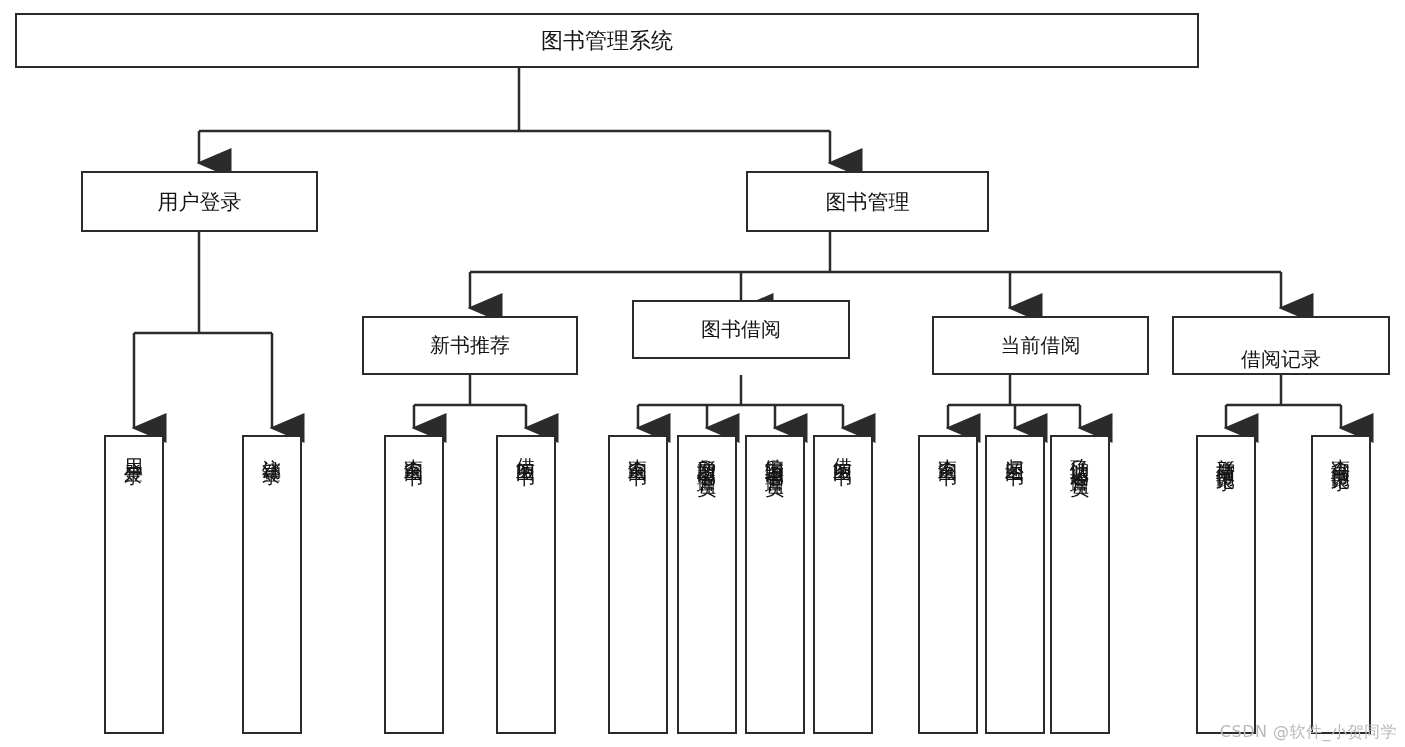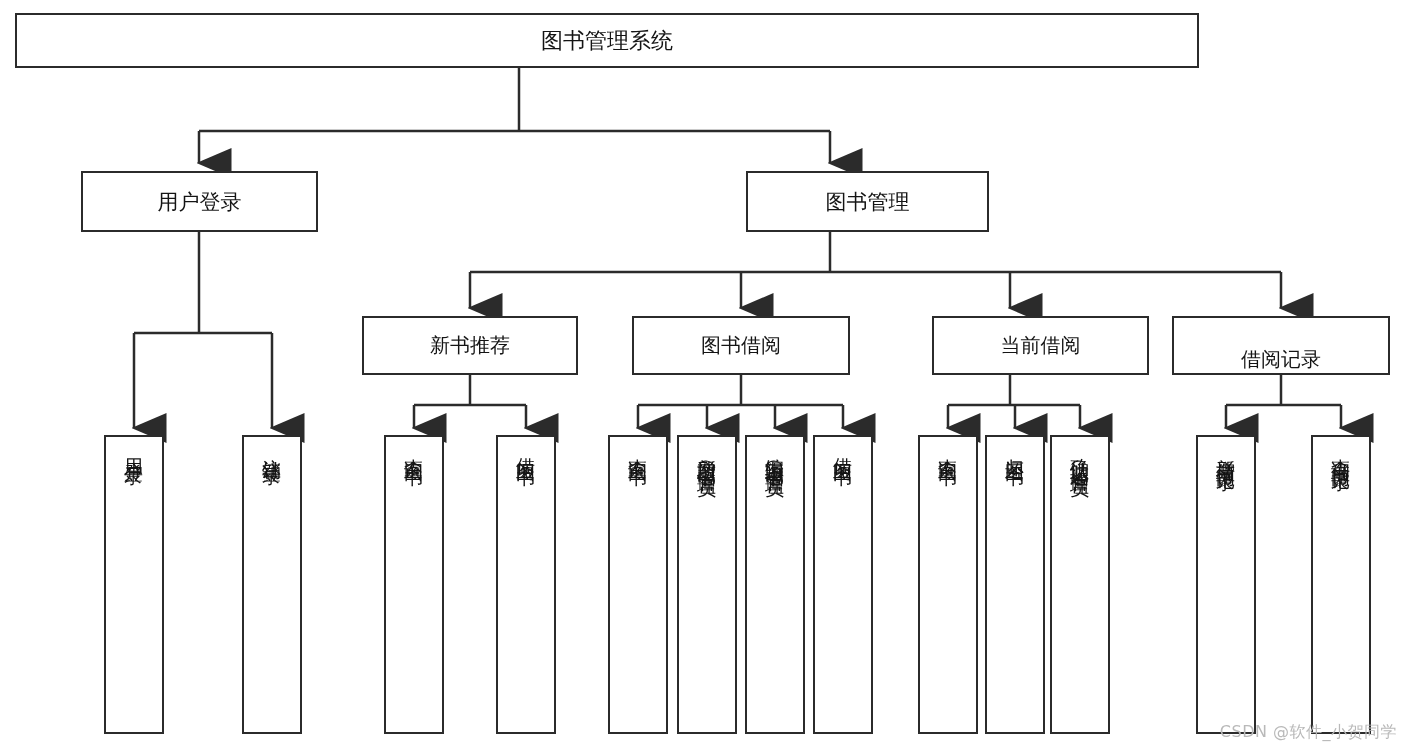--- a/index.html
+++ b/index.html
@@ -136,21 +136,21 @@
   <div class="node level2" style="left:81px; top:171px; width:237px; height:61px;">
     <span class="hlabel">用户登录</span>
   </div>
   <div class="node level2" style="left:746px; top:171px; width:243px; height:61px;">
     <span class="hlabel">图书管理</span>
   </div>
 
   <div class="node level3" style="left:362px; top:316px; width:216px; height:59px;">
     <span class="hlabel">新书推荐</span>
   </div>
-  <div class="node level3" style="left:632px; top:316px; width:218px; height:59px;">
+  <div class="node level3" style="left:632px; top:300px; width:218px; height:59px;">
     <span class="hlabel">图书借阅</span>
   </div>
   <div class="node level3" style="left:932px; top:316px; width:217px; height:59px;">
     <span class="hlabel">当前借阅</span>
   </div>
   <div class="node level3" style="left:1172px; top:316px; width:218px; height:59px;align-items:flex-end;">
     <span class="hlabel">借阅记录</span>
   </div>
 
   <div class="node leaf" style="left:104px; top:435px; width:60px; height:299px;">

